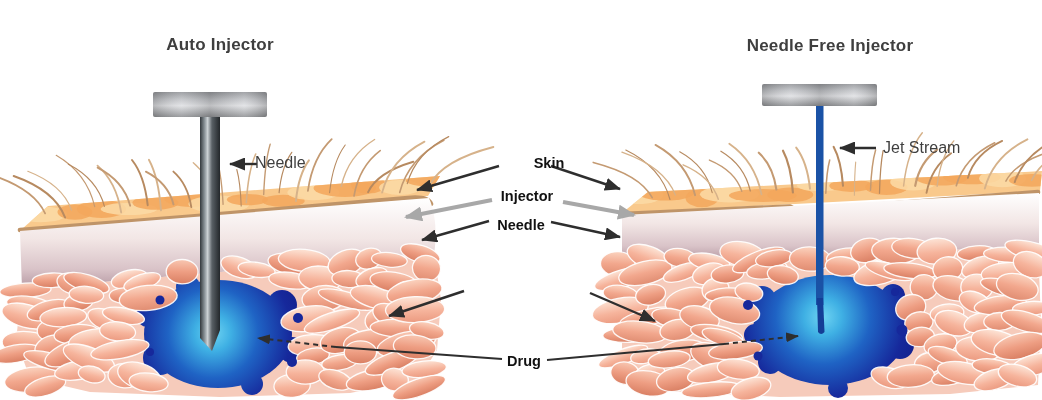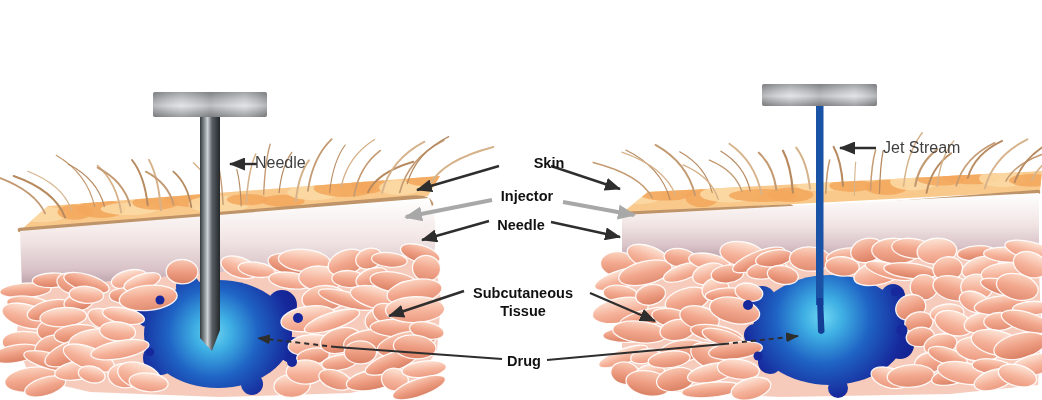--- a/index.html
+++ b/index.html
@@ -431,22 +431,22 @@
     <line x1="590" y1="293" x2="655" y2="321" marker-end="url(#ah)"></line>
     <g stroke-width="2">
       <line x1="502" y1="359" x2="336" y2="347"></line>
       <line x1="336" y1="347" x2="258" y2="338" stroke-dasharray="5 4" marker-end="url(#ahs)"></line>
       <line x1="547" y1="360" x2="724" y2="344"></line>
       <line x1="724" y1="344" x2="798" y2="336" stroke-dasharray="5 4" marker-end="url(#ahs)"></line>
     </g>
   </g>
 </svg>
 
+<div class="lbl title" style="left:220px;top:35px">Auto Injector</div>
+<div class="lbl title" style="left:830px;top:36px">Needle Free Injector</div>
 <div class="lbl device" style="left:255px;top:154px">Needle</div>
 <div class="lbl device" style="left:883px;top:139px">Jet Stream</div>
 <div class="lbl layer" style="left:549px;top:154px">Skin</div>
 <div class="lbl layer" style="left:527px;top:187px">Injector</div>
 <div class="lbl layer" style="left:521px;top:216px">Needle</div>
-<div class="lbl layer" style="left:523px;top:284px">Subcutaneous
-Tissue</div>
 <div class="lbl layer" style="left:524px;top:352px">Drug</div>
 
 </div>
 
 </body></html>

